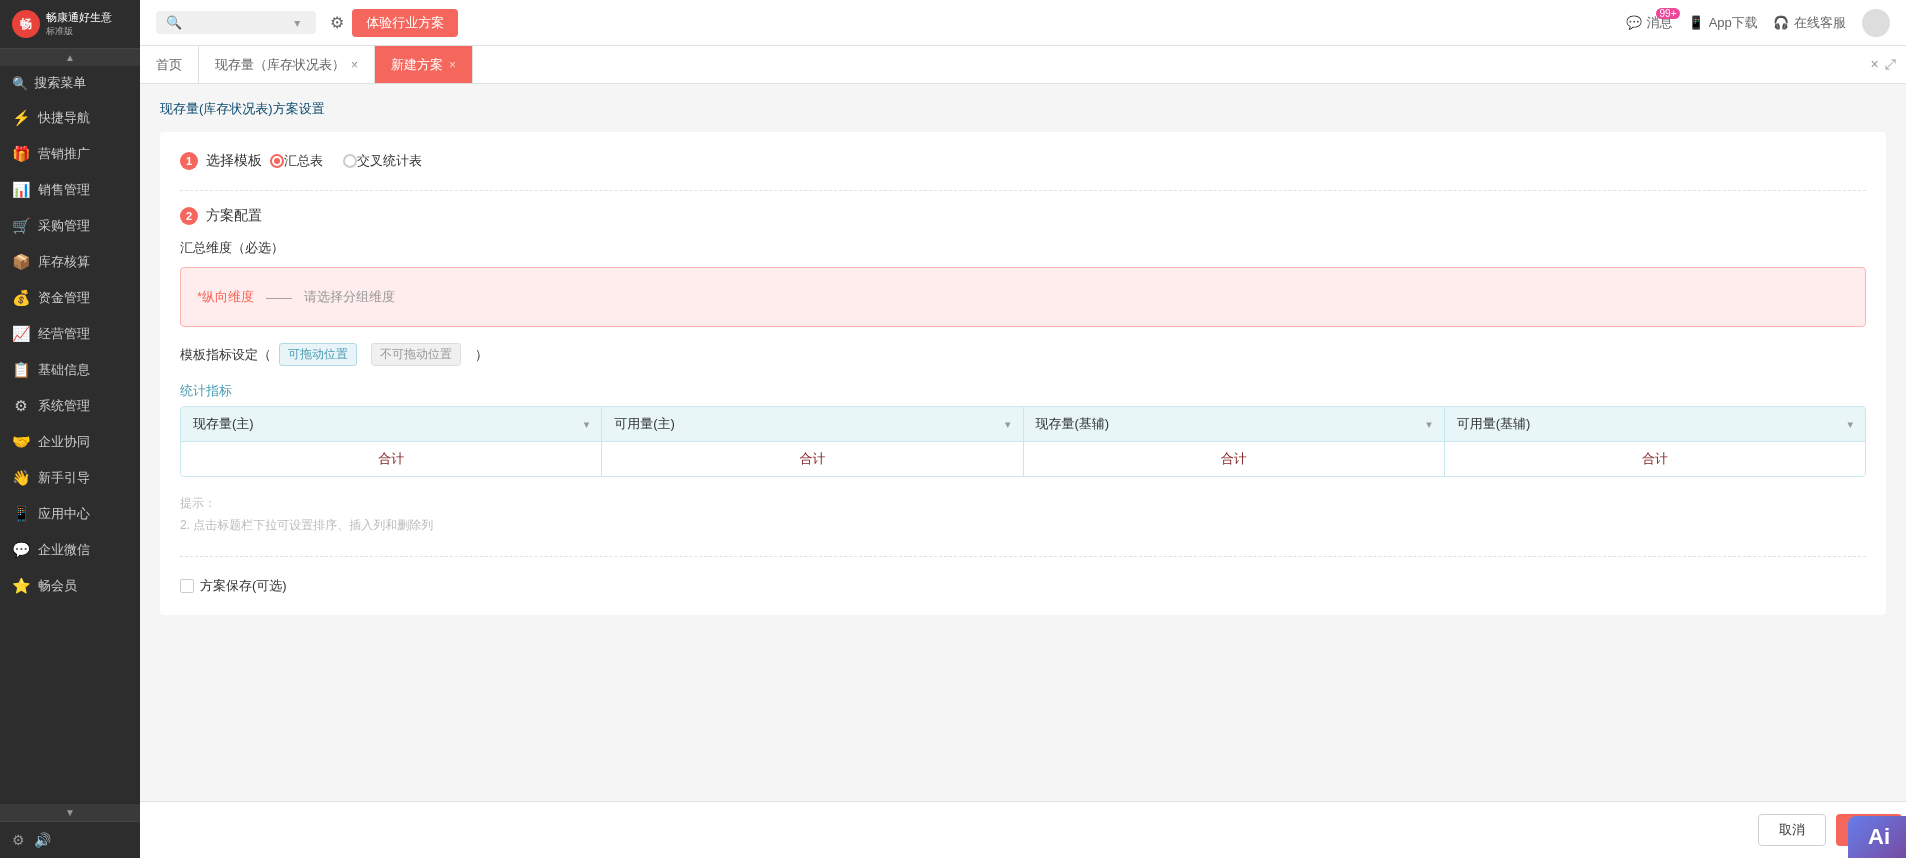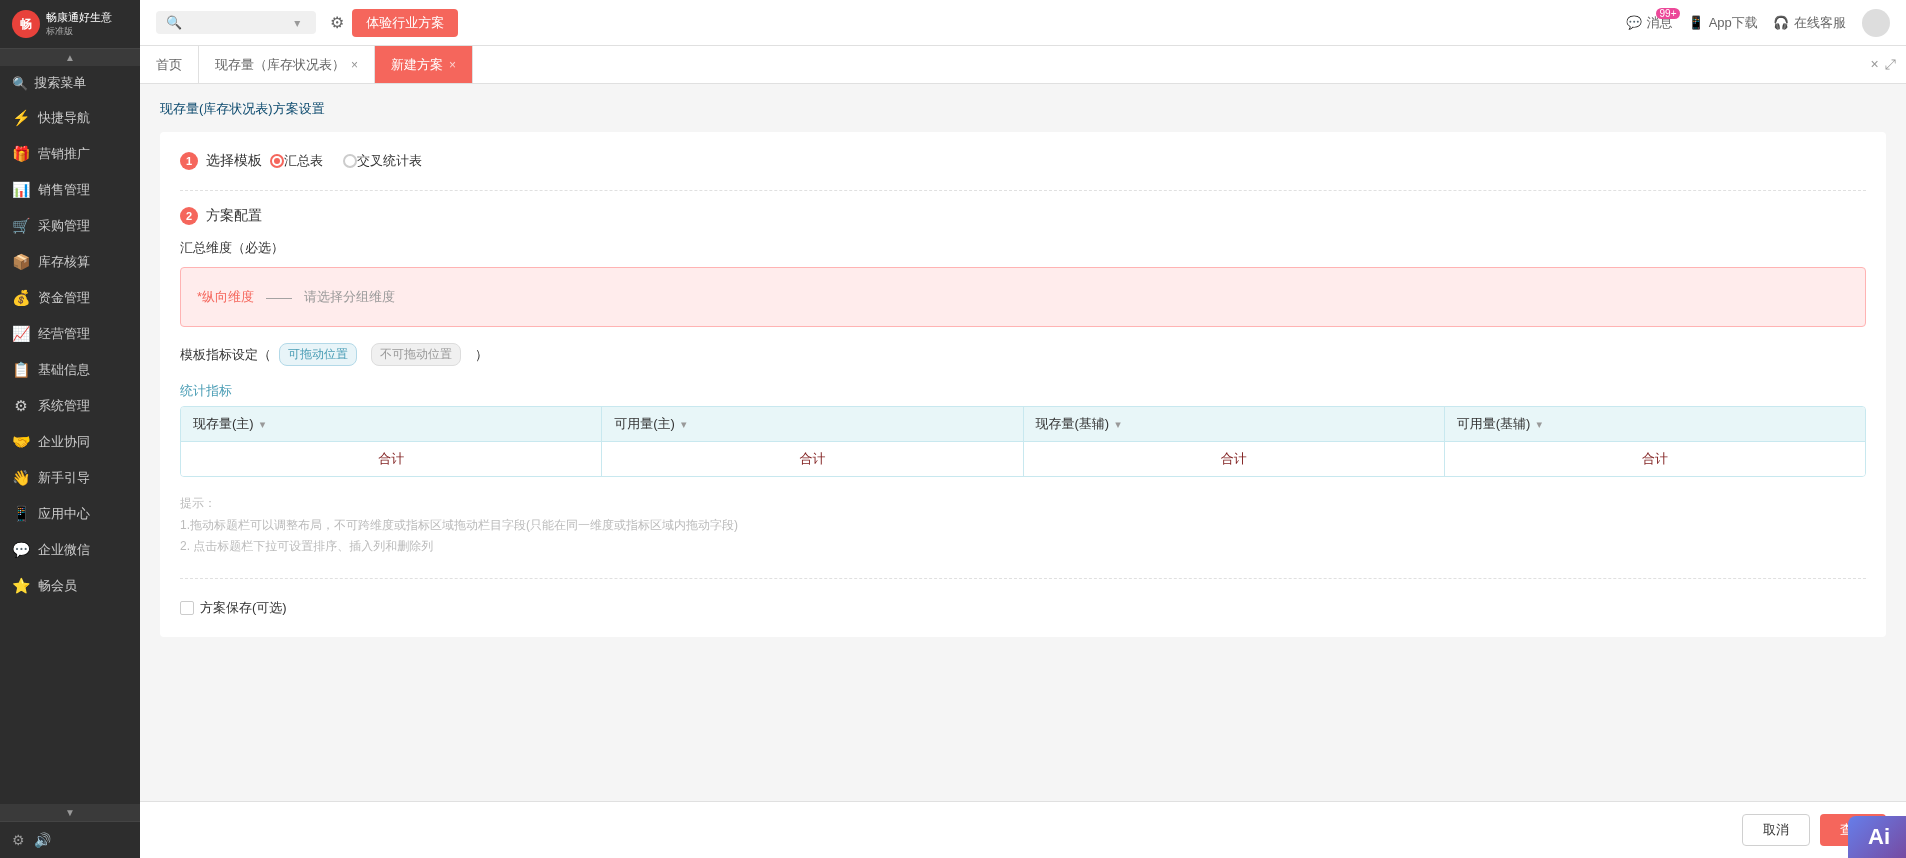--- a/index.html
+++ b/index.html
@@ -179,38 +179,38 @@
       display: flex; align-items: center; gap: 12px;
     }
     .dimension-label { color: #f5665c; font-size: 13px; white-space: nowrap; }
     .dimension-divider { color: #999; }
     .dimension-placeholder { color: #999; font-size: 13px; }
 
     
     .indicator-settings { margin-bottom: 16px; }
     .indicator-label { font-size: 13px; color: #333; margin-bottom: 10px; display: flex; align-items: center; gap: 8px; }
     .indicator-tag {
-      display: inline-block; padding: 2px 8px; border-radius: 8px; font-size: 12px;
+      display: inline-block; padding: 2px 8px; border-radius: 3px; font-size: 12px;
       margin-right: 6px;
     }
     .tag-draggable { background: #e8f4f8; color: #4a9db5; border: 1px solid #b3d9e8; }
     .tag-not-draggable { background: #f0f0f0; color: #999; border: 1px solid #ddd; }
 
     
     .stats-section { margin-bottom: 16px; }
     .stats-title { color: #4a9db5; font-size: 13px; margin-bottom: 6px; }
     .stats-table {
       border: 1px solid #c8e8ef; border-radius: 4px; overflow: hidden;
     }
     .stats-header-row {
       display: flex; background: #e8f6f8;
     }
     .stats-header-cell {
       flex: 1; padding: 8px 12px; border-right: 1px solid #c8e8ef;
-      display: flex; align-items: center; justify-content: flex-start; gap: 6px;
+      display: flex; align-items: center; justify-content: space-between; gap: 6px;
       font-size: 13px; color: #333;
     }
     .stats-header-cell:last-child { border-right: none; }
     .stats-header-cell .chevron { color: #999; font-size: 11px; cursor: pointer; }
     .stats-data-row { display: flex; background: #fff; }
     .stats-data-cell {
       flex: 1; padding: 8px 12px; border-right: 1px solid #c8e8ef; border-top: 1px solid #c8e8ef;
       text-align: center; color: #7f1d1d; font-size: 13px;
     }
     .stats-data-cell:last-child { border-right: none; }
@@ -223,21 +223,21 @@
       display: flex; align-items: center; gap: 6px; font-size: 13px; color: #333;
       margin-top: 20px;
     }
     .checkbox-sq {
       width: 14px; height: 14px; border: 1px solid #ccc; border-radius: 2px; cursor: pointer;
     }
 
     
     .footer {
       background: #fff; border-top: 1px solid #e0e0e0;
-      padding: 12px 20px; display: flex; justify-content: flex-end; gap: 10px;
+      padding: 12px 4px; display: flex; justify-content: flex-end; gap: 10px;
       flex-shrink: 0;
     }
     .btn-cancel {
       background: #fff; border: 1px solid #d0d0d0; border-radius: 4px;
       padding: 6px 20px; cursor: pointer; font-size: 13px; color: #333;
     }
     .btn-query {
       background: #f5665c; color: #fff; border: none; border-radius: 4px;
       padding: 6px 20px; cursor: pointer; font-size: 13px;
     }
@@ -460,21 +460,20 @@
               <div class="stats-data-cell">合计</div>
               <div class="stats-data-cell">合计</div>
               <div class="stats-data-cell">合计</div>
               <div class="stats-data-cell">合计</div>
             </div>
           </div>
         </div>
 
         <div class="tips">
           <div style="display:inline">提示：</div>
-          <div>1.拖动标题栏可以调整布局，不可跨维度或指标区域拖动栏目字段(只能在同一维度或指标区域内拖动字段)</div>
           <div>2. 点击标题栏下拉可设置排序、插入列和删除列</div>
         </div>
 
       </div>
 
       <hr class="divider">
 
       <div class="save-option">
         <div class="checkbox-sq"></div>
         <span>方案保存(可选)</span>

